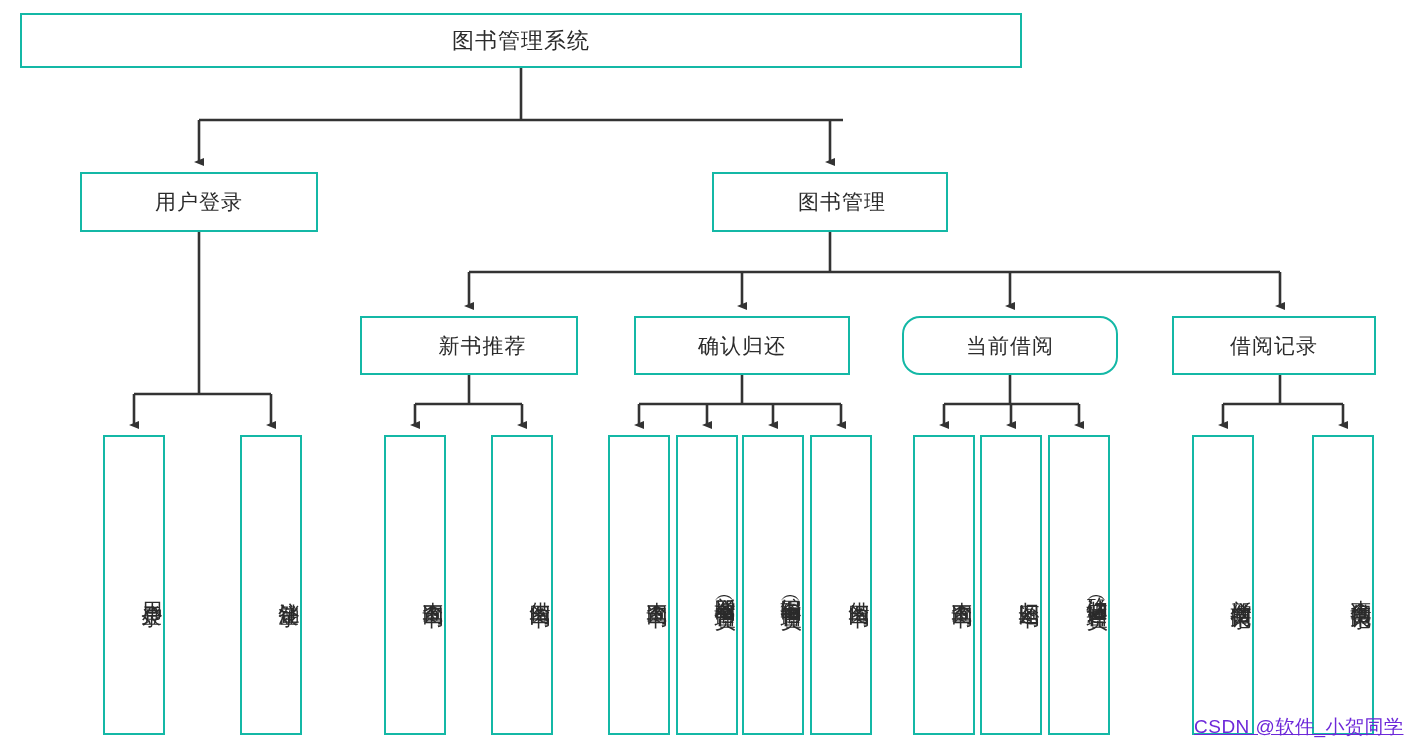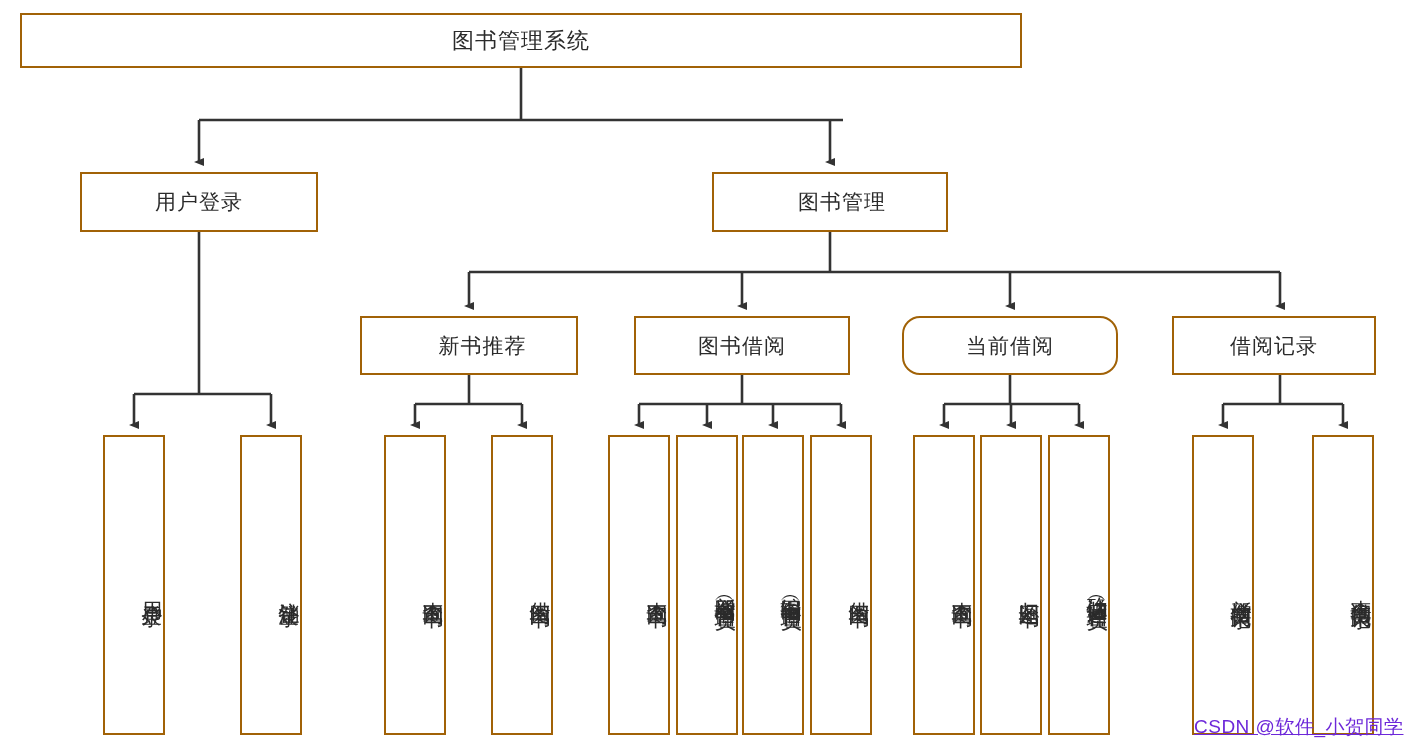--- a/index.html
+++ b/index.html
@@ -23,21 +23,21 @@
     position: absolute;
     left: 0;
     top: 0;
     width: 1405px;
     height: 747px;
     pointer-events: none;
   }
   .node {
     position: absolute;
     box-sizing: border-box;
-    border: 2px solid #a16207;
+    border: 2px solid #14b8a6;
     background: #ffffff;
     display: flex;
     align-items: center;
     justify-content: center;
     text-align: center;
     color: #2b2b2b;
     z-index: 2;
   }
   .node-root {
     font-size: 22px;
@@ -122,21 +122,21 @@
       <path d="M1343,404 L1343,425" marker-end="url(#arrow)"></path>
     </g>
   </svg>
 
   <div class="node node-root" style="left:20px; top:13px; width:1002px; height:55px;">图书管理系统</div>
 
   <div class="node node-branch" style="left:80px; top:172px; width:238px; height:60px;">用户登录</div>
   <div class="node node-branch" style="left:712px; top:172px; width:236px; height:60px;padding-left:24px;">图书管理</div>
 
   <div class="node node-branch" style="left:360px; top:316px; width:218px; height:59px;padding-left:27px;">新书推荐</div>
-  <div class="node node-branch" style="left:634px; top:316px; width:216px; height:59px;">图书借阅</div>
+  <div class="node node-branch" style="left:634px; top:316px; width:216px; height:59px;">确认归还</div>
   <div class="node node-branch" style="left:902px; top:316px; width:216px; height:59px;border-radius:18px;">当前借阅</div>
   <div class="node node-branch" style="left:1172px; top:316px; width:204px; height:59px;">借阅记录</div>
 
   <div class="node node-leaf" style="left:103px; top:435px; width:62px; height:300px;">用户登录</div>
   <div class="node node-leaf" style="left:240px; top:435px; width:62px; height:300px;">注销登录</div>
 
   <div class="node node-leaf" style="left:384px; top:435px; width:62px; height:300px;">查询图书</div>
   <div class="node node-leaf" style="left:491px; top:435px; width:62px; height:300px;">借阅图书</div>
 
   <div class="node node-leaf" style="left:608px; top:435px; width:62px; height:300px;">查询图书</div>

